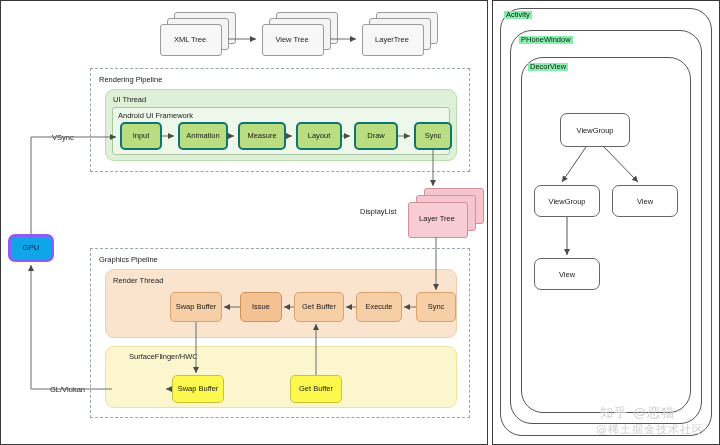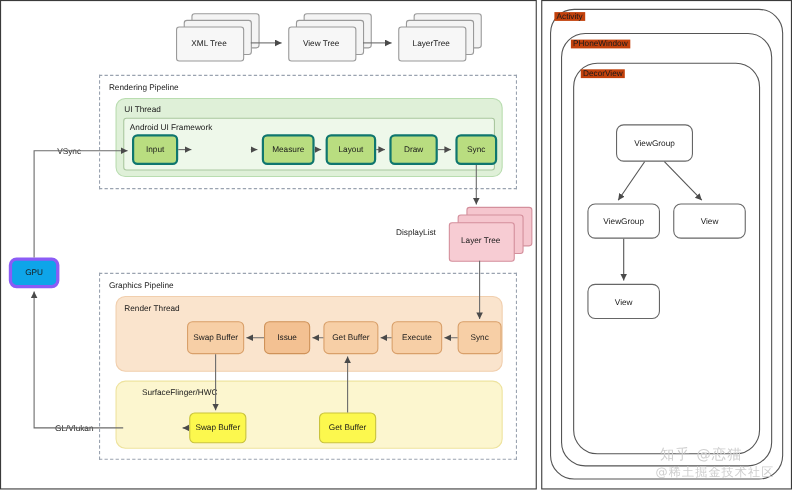--- a/index.html
+++ b/index.html
@@ -38,21 +38,21 @@
   .stack-txt{position:absolute;width:100%;text-align:center;font-size:7.5px;}
 
   .pink .sheet{background:#f5c6ce;border:1px solid #d48f9c;}
   .pink .sheet.front{background:#f7ccd3;}
 
   
   svg.wires{position:absolute;left:0;top:0;width:720px;height:445px;pointer-events:none;}
 
   
   .nest{border:1px solid #555;border-radius:22px;background:transparent;}
-  .nest-label{position:absolute;background:#c2410c;padding:0 2px;font-size:7.5px;}
+  .nest-label{position:absolute;background:#86efac;padding:0 2px;font-size:7.5px;}
   .vbox{border:1px solid #666;border-radius:7px;background:#fff;
         display:flex;align-items:center;justify-content:center;font-size:7.5px;}
 
   
   .wm{position:absolute;color:#cfcfcf;font-size:13px;letter-spacing:1px;
       white-space:nowrap;font-family:"DejaVu Sans",sans-serif;}
   .wm2{font-size:11px;}
 </style>
 </head>
 <body>
@@ -87,20 +87,21 @@
   <div class="abs dashgroup" style="left:90px;top:68px;width:380px;height:104px;"></div>
   <div class="abs lbl" style="left:99px;top:76px;">Rendering Pipeline</div>
 
   <div class="abs soft ui-thread" style="left:105px;top:89px;width:352px;height:72px;"></div>
   <div class="abs lbl" style="left:113px;top:96px;">UI Thread</div>
 
   <div class="abs android-fw" style="left:112px;top:107px;width:338px;height:48px;"></div>
   <div class="abs lbl" style="left:118px;top:112px;">Android UI Framework</div>
 
   <div class="abs node n-green" style="left:120px;top:122px;width:42px;height:28px;">Input</div>
+  <div class="abs node n-green" style="left:178px;top:122px;width:50px;height:28px;">Animation</div>
   <div class="abs node n-green" style="left:238px;top:122px;width:48px;height:28px;">Measure</div>
   <div class="abs node n-green" style="left:296px;top:122px;width:46px;height:28px;">Layout</div>
   <div class="abs node n-green" style="left:354px;top:122px;width:44px;height:28px;">Draw</div>
   <div class="abs node n-green" style="left:414px;top:122px;width:38px;height:28px;">Sync</div>
 
   <div class="abs lbl" style="left:360px;top:208px;">DisplayList</div>
 
   <div class="stack pink" style="left:408px;top:188px;width:80px;height:52px;">
     <div class="sheet" style="left:16px;top:0;width:58px;height:34px;"></div>
     <div class="sheet" style="left:8px;top:7px;width:58px;height:34px;"></div>

